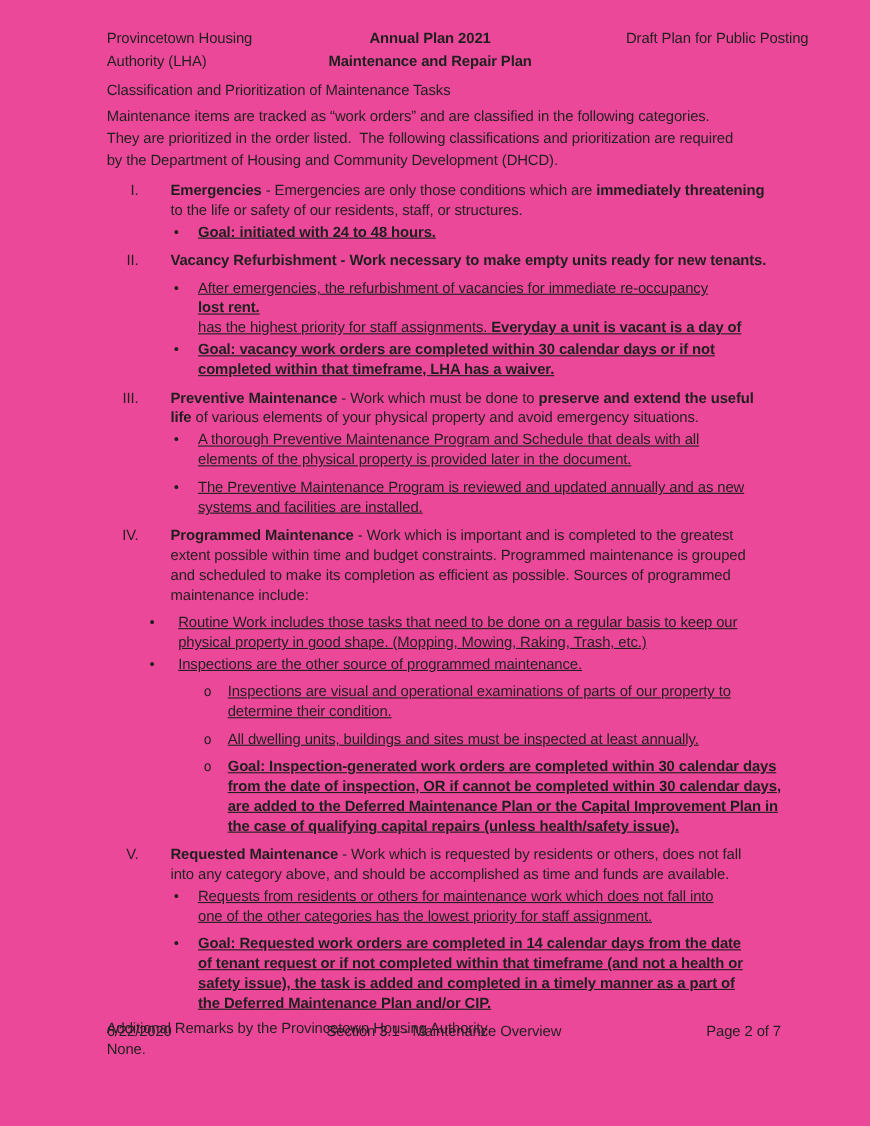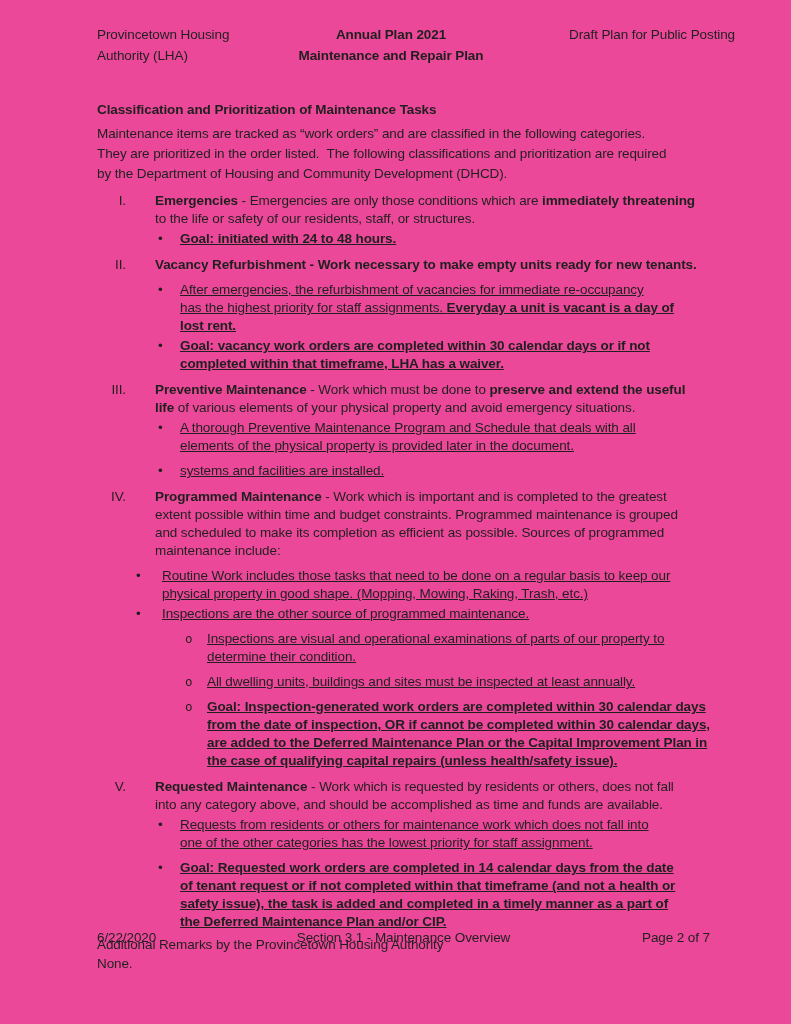--- a/index.html
+++ b/index.html
@@ -14,21 +14,21 @@
     overflow:hidden;
     box-sizing:border-box;
   }
   .content{padding:24px 56px 0 97px;}
   
   .hdr{display:flex;line-height:21px;}
   .hdr-left{width:150px;}
   .hdr-center{flex:1;text-align:center;font-weight:bold;}
   .hdr-right{width:200px;text-align:right;}
   
-  .sec-title{font-weight:bold;margin-top:34px;line-height:20px;}
+  .sec-title{font-weight:normal;margin-top:6px;line-height:20px;}
   
   .intro{margin-top:4px;}
   .intro .line{line-height:20px;white-space:pre-wrap;}
   
   .list{margin-top:0;}
   .item{display:flex;margin-top:8px;}
   .num{width:58px;padding-right:29px;box-sizing:border-box;text-align:right;line-height:18px;flex:none;}
   .ibody{flex:1;min-width:0;}
   .heading .line{line-height:18px;white-space:pre-wrap;}
   .brow{display:flex;margin-top:2px;padding-left:3px;}
@@ -97,22 +97,22 @@
         <div class="item">
           <div class="num">II.</div>
           <div class="ibody">
             <div class="heading">
               <div class="line"><span class="b">Vacancy Refurbishment - Work necessary to make empty units ready for new tenants.</span></div>
             </div>
             <div class="brow gap">
               <div class="bm">•</div>
               <div class="btx">
                 <div class="line"><span>After emergencies, the refurbishment of vacancies for immediate re-occupancy</span></div>
+                <div class="line"><span class="b">lost rent.</span></div>
                 <div class="line"><span>has the highest priority for staff assignments. </span><span class="b">Everyday a unit is vacant is a day of</span></div>
-                <div class="line"><span class="b">lost rent.</span></div>
               </div>
             </div>
             <div class="brow">
               <div class="bm">•</div>
               <div class="btx">
                 <div class="line"><span class="b">Goal: vacancy work orders are completed within 30 calendar days or if not</span></div>
                 <div class="line"><span class="b">completed within that timeframe, LHA has a waiver.</span></div>
               </div>
             </div>
           </div>
@@ -127,20 +127,21 @@
             <div class="brow">
               <div class="bm">•</div>
               <div class="btx">
                 <div class="line"><span>A thorough Preventive Maintenance Program and Schedule that deals with all</span></div>
                 <div class="line"><span>elements of the physical property is provided later in the document.</span></div>
               </div>
             </div>
             <div class="brow gap">
               <div class="bm">•</div>
               <div class="btx">
+                <div class="line"><span>The Preventive Maintenance Program is reviewed and updated annually and as new</span></div>
                 <div class="line"><span>systems and facilities are installed.</span></div>
               </div>
             </div>
           </div>
         </div>
         <div class="item">
           <div class="num">IV.</div>
           <div class="ibody">
             <div class="heading">
               <div class="line"><span class="b">Programmed Maintenance</span><span> - Work which is important and is completed to the greatest</span></div>

